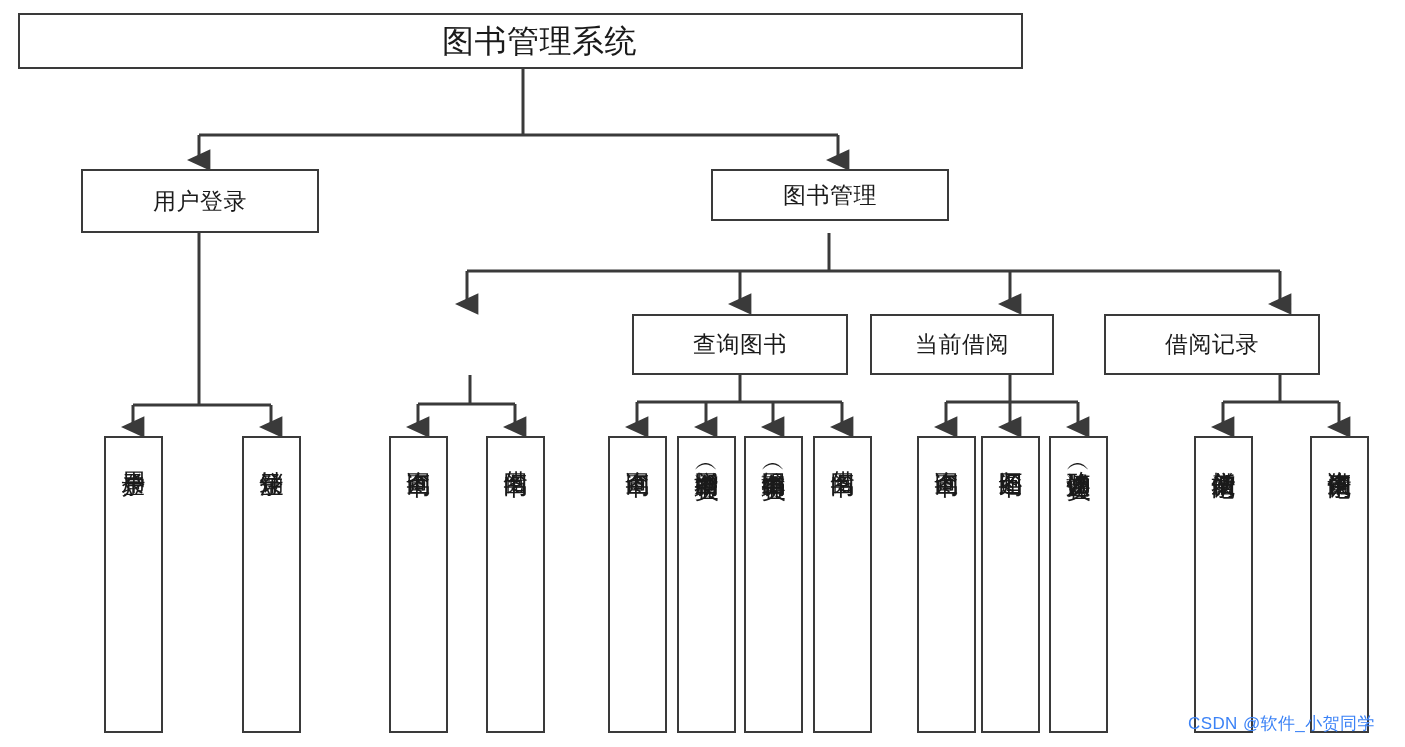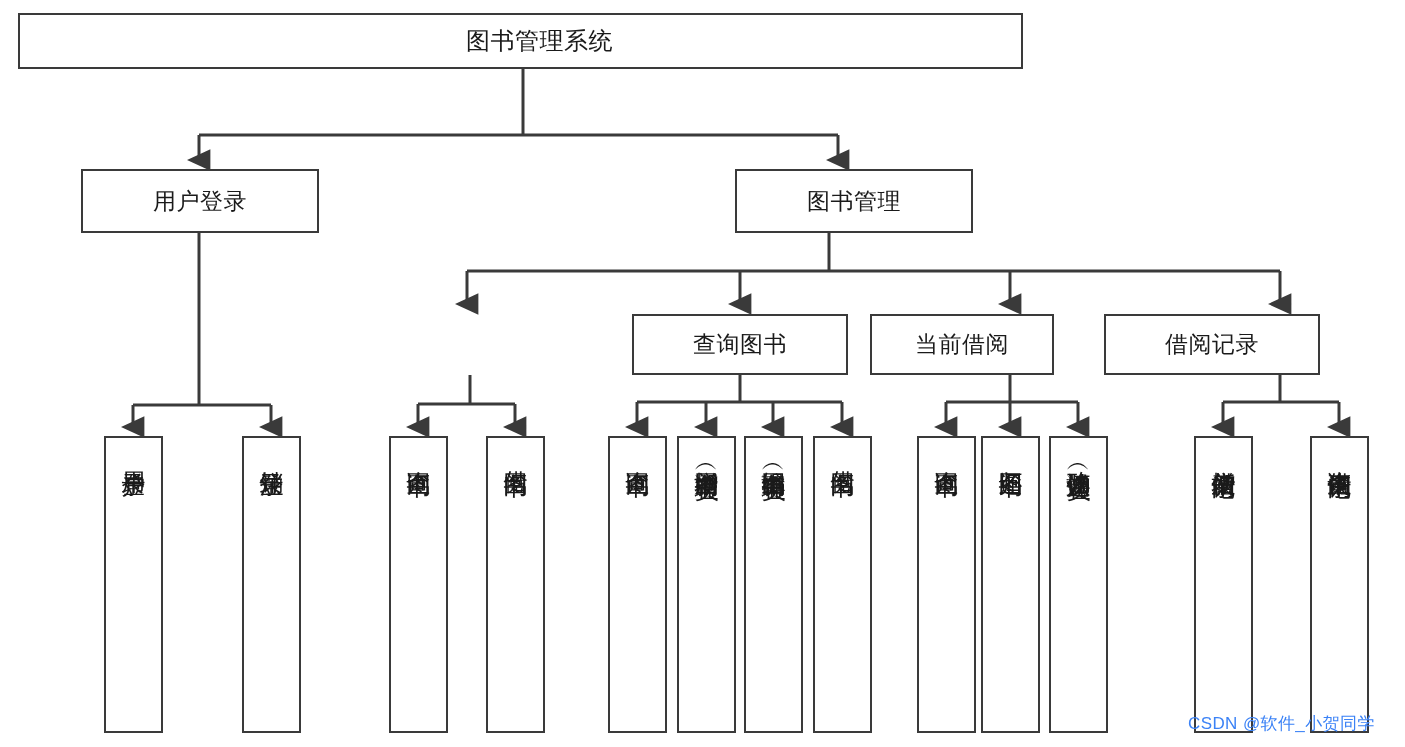--- a/index.html
+++ b/index.html
@@ -39,21 +39,21 @@
     display: block;
     text-align: center;
     line-height: 1.08;
     letter-spacing: 0.5px;
   }
   
   .node.horiz .label {
     font-size: 23px;
   }
   .node.root .label {
-    font-size: 24px;
+    font-size: 32px;
     margin-left: 38px;
   }
   
   .node.vert {
     align-items: flex-start;
     justify-content: center;
     padding-top: 14px;
   }
   .node.vert .label {
     writing-mode: vertical-rl;
@@ -129,21 +129,21 @@
     </g>
   </svg>
 
   <div class="node horiz root" style="left:18px; top:13px; width:1005px; height:56px;">
     <span class="label">图书管理系统</span>
   </div>
 
   <div class="node horiz" style="left:81px; top:169px; width:238px; height:64px;">
     <span class="label">用户登录</span>
   </div>
-  <div class="node horiz" style="left:735px; top:169px; width:238px; height:64px;">
+  <div class="node horiz" style="left:711px; top:169px; width:238px; height:52px;">
     <span class="label">图书管理</span>
   </div>
 
   <div class="node horiz" style="left:632px; top:314px; width:216px; height:61px;">
     <span class="label">查询图书</span>
   </div>
   <div class="node horiz" style="left:870px; top:314px; width:184px; height:61px;">
     <span class="label">当前借阅</span>
   </div>
   <div class="node horiz" style="left:1104px; top:314px; width:216px; height:61px;">

